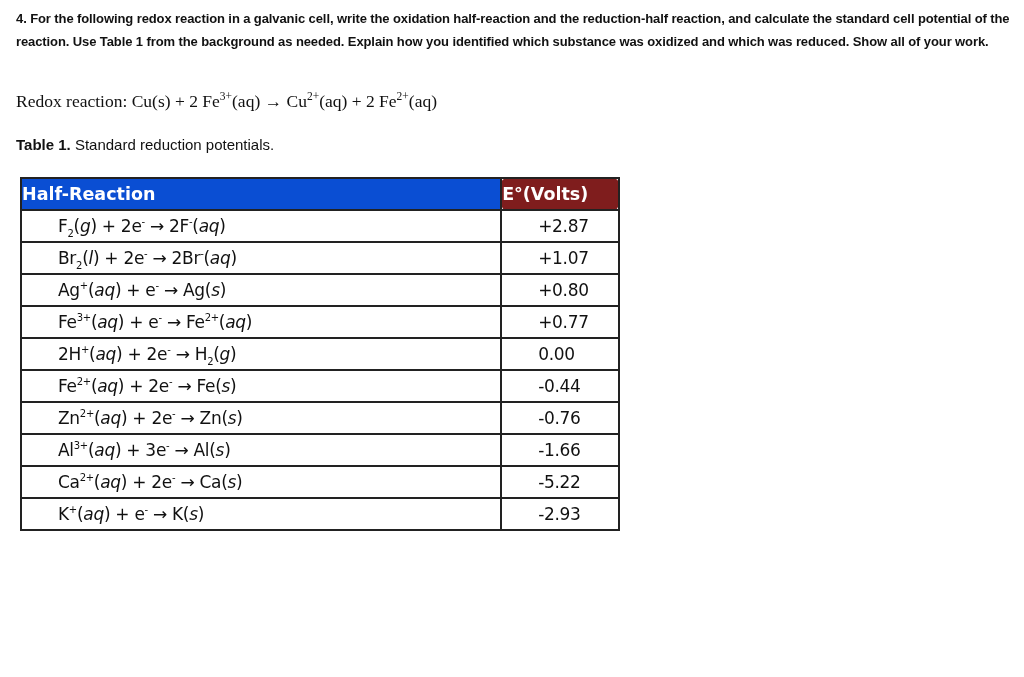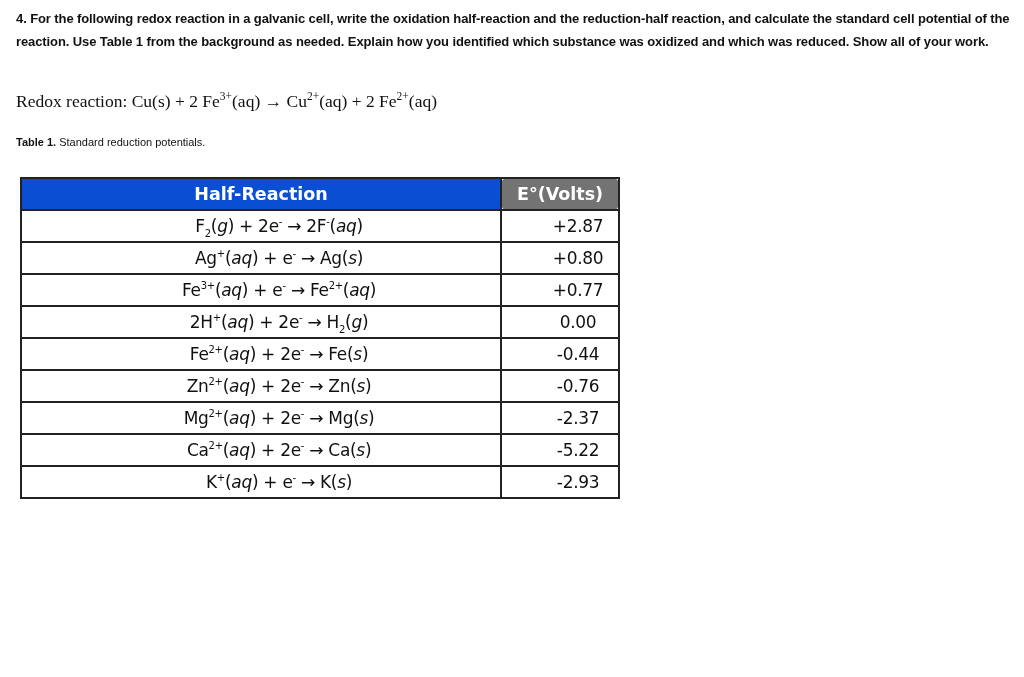--- a/index.html
+++ b/index.html
@@ -1,23 +1,23 @@
 <!DOCTYPE html>
 <html><head>
 <meta charset="utf-8">
 <style>
   html,body{margin:0;padding:0;background:#fff;}
   body{width:1024px;height:677px;position:relative;overflow:hidden;color:#111;}
   .q{position:absolute;left:16px;top:7px;width:1000px;font-family:"Liberation Sans",sans-serif;font-weight:bold;font-size:13px;line-height:23px;letter-spacing:-0.1px;}
   .rxn{position:absolute;left:16px;top:91px;font-family:"Liberation Serif","DejaVu Serif",serif;font-size:17.5px;white-space:nowrap;text-align:center;}
   .rxn sup{font-size:11.5px;vertical-align:7px;line-height:0;}
-  .cap{position:absolute;left:16px;top:136px;font-family:"Liberation Sans",sans-serif;font-size:11px;}
+  .cap{position:absolute;left:16px;top:136px;font-family:"Liberation Sans",sans-serif;font-size:15px;}
   .cap b{font-weight:bold;}
   table{position:absolute;left:20px;top:177px;width:600px;border-collapse:collapse;font-family:"DejaVu Sans","Liberation Sans",sans-serif;}
-  th,td{border:2px solid #222;height:30px;padding:0;text-align:center;}
+  th,td{border:2px solid #222;height:30px;padding:0;text-align:left;}
   th{background:#0a4ed3;color:#fff;font-weight:bold;font-size:17.5px;}
   td{font-size:17px;letter-spacing:-0.3px;padding-left:36px;}
   col.c1{width:482px;} col.c2{width:118px;}
   td i{font-style:italic;}
   td sub{font-size:10px;vertical-align:-5px;line-height:0;}
   td sup{font-size:10px;vertical-align:7px;line-height:0;}
 </style>
 </head>
 <body>
 
@@ -28,27 +28,31 @@
 <div class="cap"><b>Table 1.</b><span> Standard reduction potentials.</span></div>
 
 <table>
   <colgroup>
       <col class="c1">
       <col class="c2">
     </colgroup>
   <thead>
     <tr>
       <th style="background: rgb(10, 78, 211);">Half-Reaction</th>
-      <th style="background: #737373; border-radius: 6px;">E°(Volts)</th>
+      <th style="background: #7f1d1d; border-radius: 6px;">E°(Volts)</th>
     </tr>
   </thead>
   <tbody id="tbody">
       <tr>
         <td><span>F</span><sub>2</sub><span>(</span><i>g</i><span>) + 2e</span><sup>-</sup><span> → 2F</span><sup>-</sup><span>(</span><i>aq</i><span>)</span></td>
         <td>+2.87</td>
+      </tr>
+      <tr>
+        <td><span>Br</span><sub>2</sub><span>(</span><i>l</i><span>) + 2e</span><sup>-</sup><span> → 2Br</span><sup>-</sup><span>(</span><i>aq</i><span>)</span></td>
+        <td>+1.07</td>
       </tr>
       <tr>
         <td><span>Ag</span><sup>+</sup><span>(</span><i>aq</i><span>) + e</span><sup>-</sup><span> → Ag(</span><i>s</i><span>)</span></td>
         <td>+0.80</td>
       </tr>
       <tr>
         <td><span>Fe</span><sup>3+</sup><span>(</span><i>aq</i><span>) + e</span><sup>-</sup><span> → Fe</span><sup>2+</sup><span>(</span><i>aq</i><span>)</span></td>
         <td>+0.77</td>
       </tr>
       <tr>
@@ -57,22 +61,22 @@
       </tr>
       <tr>
         <td><span>Fe</span><sup>2+</sup><span>(</span><i>aq</i><span>) + 2e</span><sup>-</sup><span> → Fe(</span><i>s</i><span>)</span></td>
         <td>-0.44</td>
       </tr>
       <tr>
         <td><span>Zn</span><sup>2+</sup><span>(</span><i>aq</i><span>) + 2e</span><sup>-</sup><span> → Zn(</span><i>s</i><span>)</span></td>
         <td>-0.76</td>
       </tr>
       <tr>
-        <td><span>Mg</span><sup>2+</sup><span>(</span><i>aq</i><span>) + 2e</span><sup>-</sup><span> → Mg(</span><i>s</i><span>)</span></td>
-        <td>-2.37</td>
+        <td><span>Al</span><sup>3+</sup><span>(</span><i>aq</i><span>) + 3e</span><sup>-</sup><span> → Al(</span><i>s</i><span>)</span></td>
+        <td>-1.66</td>
       </tr>
       <tr>
         <td><span>Ca</span><sup>2+</sup><span>(</span><i>aq</i><span>) + 2e</span><sup>-</sup><span> → Ca(</span><i>s</i><span>)</span></td>
         <td>-5.22</td>
       </tr>
       <tr>
         <td><span>K</span><sup>+</sup><span>(</span><i>aq</i><span>) + e</span><sup>-</sup><span> → K(</span><i>s</i><span>)</span></td>
         <td>-2.93</td>
       </tr>
     </tbody>

